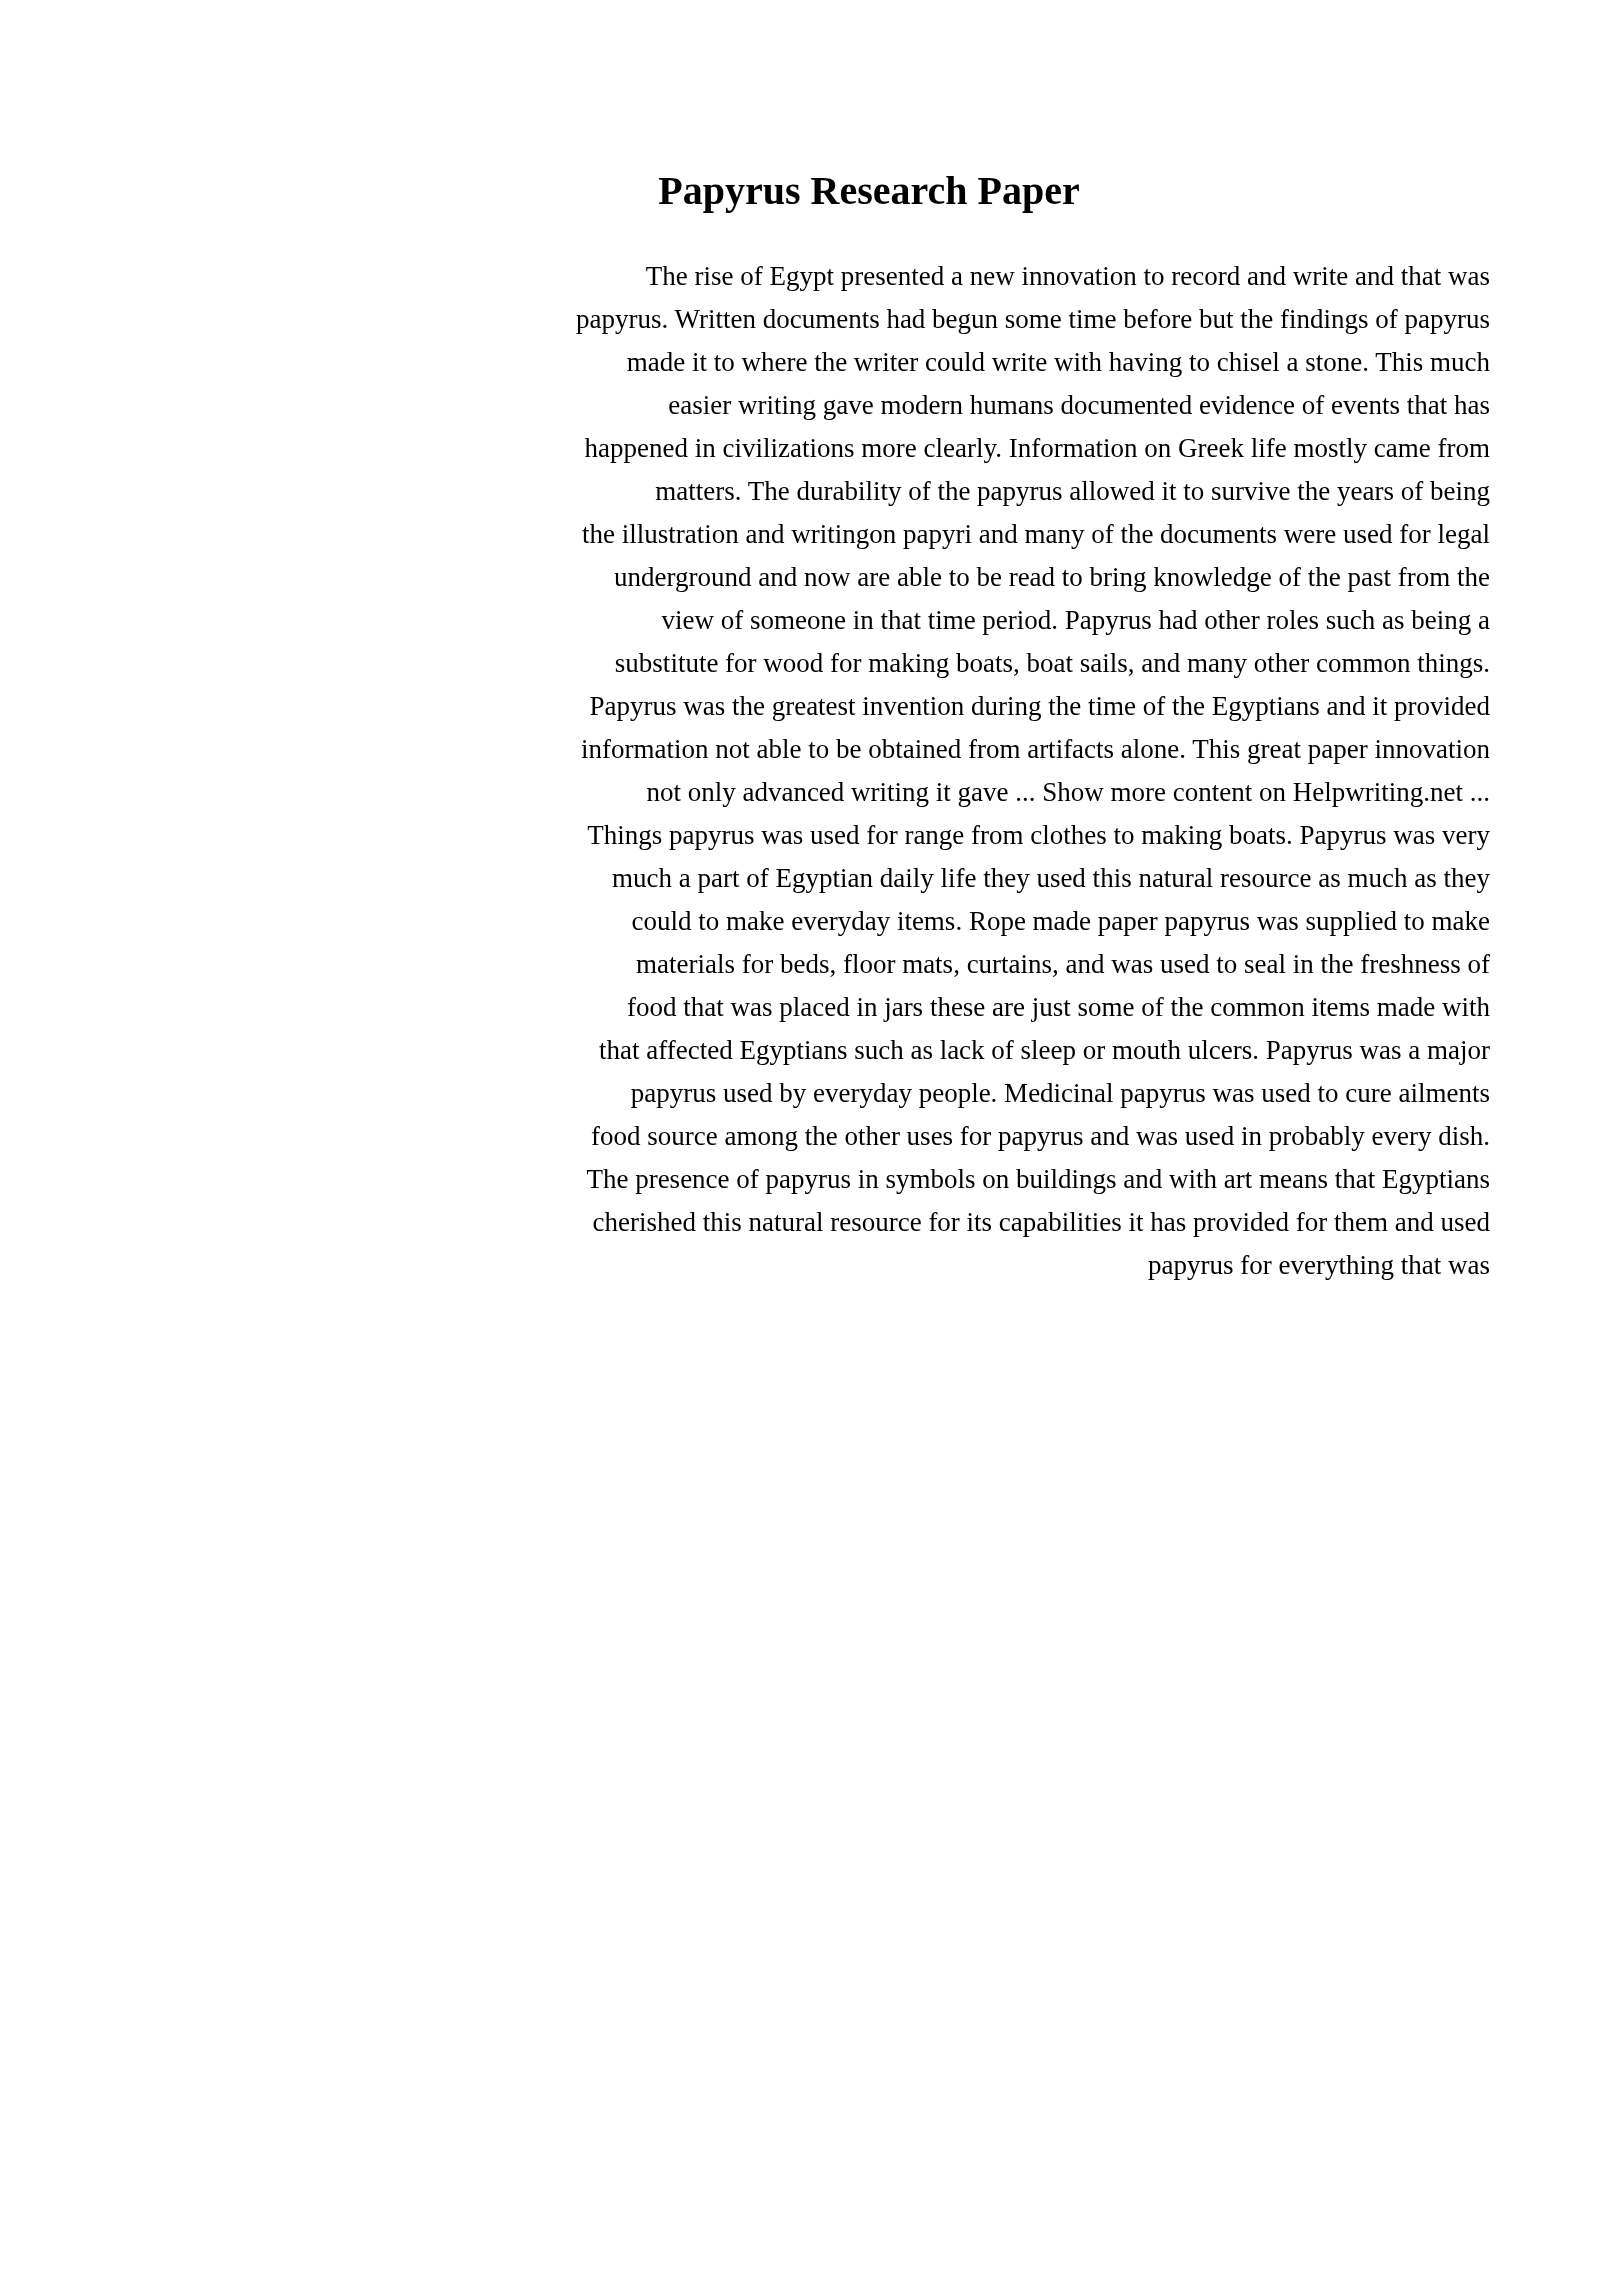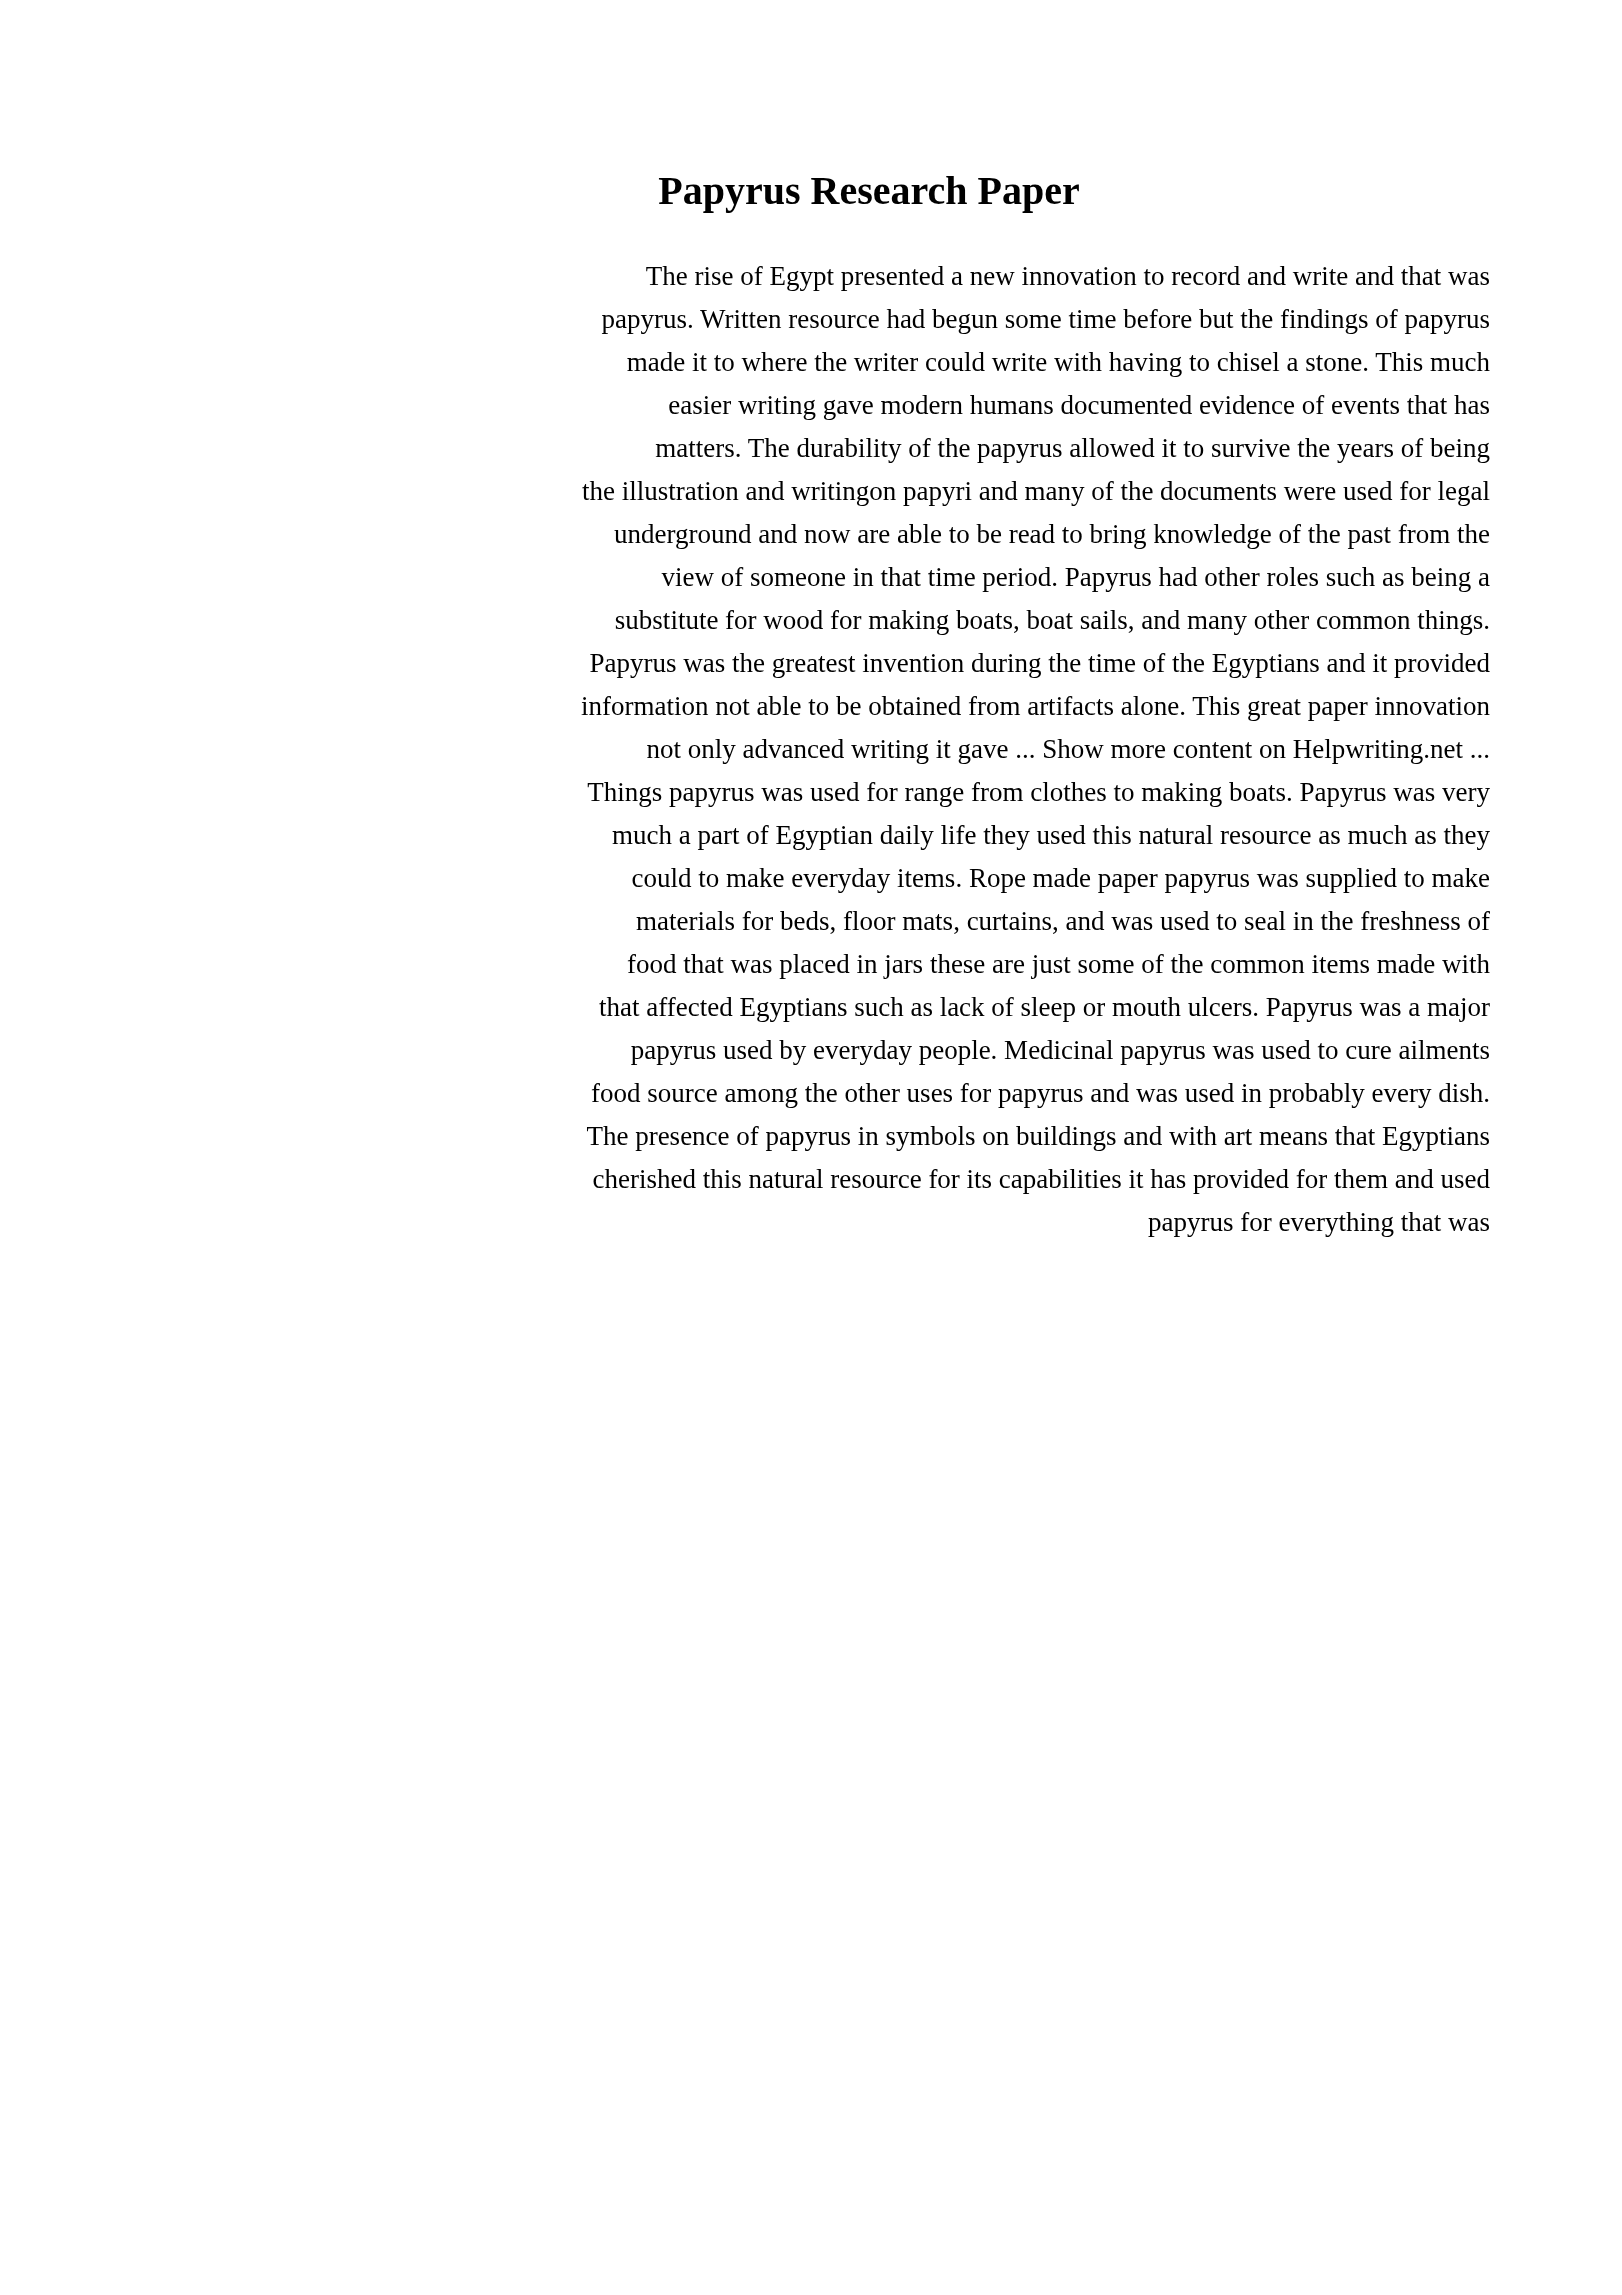--- a/index.html
+++ b/index.html
@@ -40,23 +40,24 @@
     white-space: pre;
   }
 </style>
 </head>
 <body>
 
 <div class="page">
   <h1 class="title">Papyrus Research Paper</h1>
   <div class="body-text">
       <div class="text-line">The rise of Egypt presented a new innovation to record and write and that was</div>
-      <div class="text-line">papyrus. Written resource had begun some time before but the findings of papyrus</div>
+      <div class="text-line">papyrus. Written documents had begun some time before but the findings of papyrus</div>
       <div class="text-line">made it to where the writer could write with having to chisel a stone. This much</div>
       <div class="text-line">easier writing gave modern humans documented evidence of events that has</div>
+      <div class="text-line">happened in civilizations more clearly. Information on Greek life mostly came from</div>
       <div class="text-line">matters. The durability of the papyrus allowed it to survive the years of being</div>
       <div class="text-line">the illustration and writingon papyri and many of the documents were used for legal</div>
       <div class="text-line">underground and now are able to be read to bring knowledge of the past from the</div>
       <div class="text-line">view of someone in that time period. Papyrus had other roles such as being a</div>
       <div class="text-line">substitute for wood for making boats, boat sails, and many other common things.</div>
       <div class="text-line">Papyrus was the greatest invention during the time of the Egyptians and it provided</div>
       <div class="text-line">information not able to be obtained from artifacts alone. This great paper innovation</div>
       <div class="text-line">not only advanced writing it gave ... Show more content on Helpwriting.net ...</div>
       <div class="text-line">Things papyrus was used for range from clothes to making boats. Papyrus was very</div>
       <div class="text-line">much a part of Egyptian daily life they used this natural resource as much as they</div>

